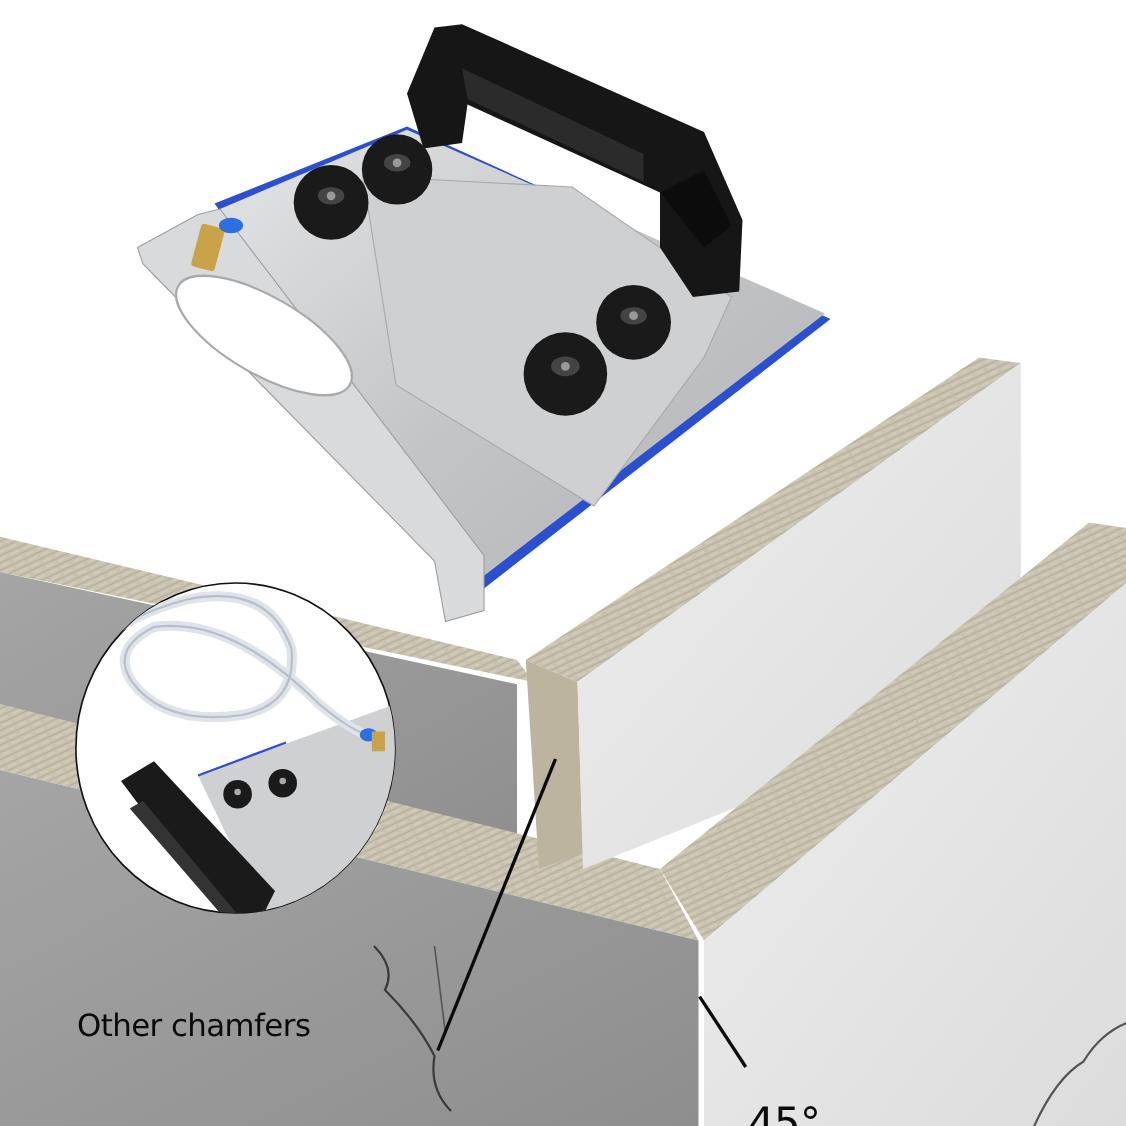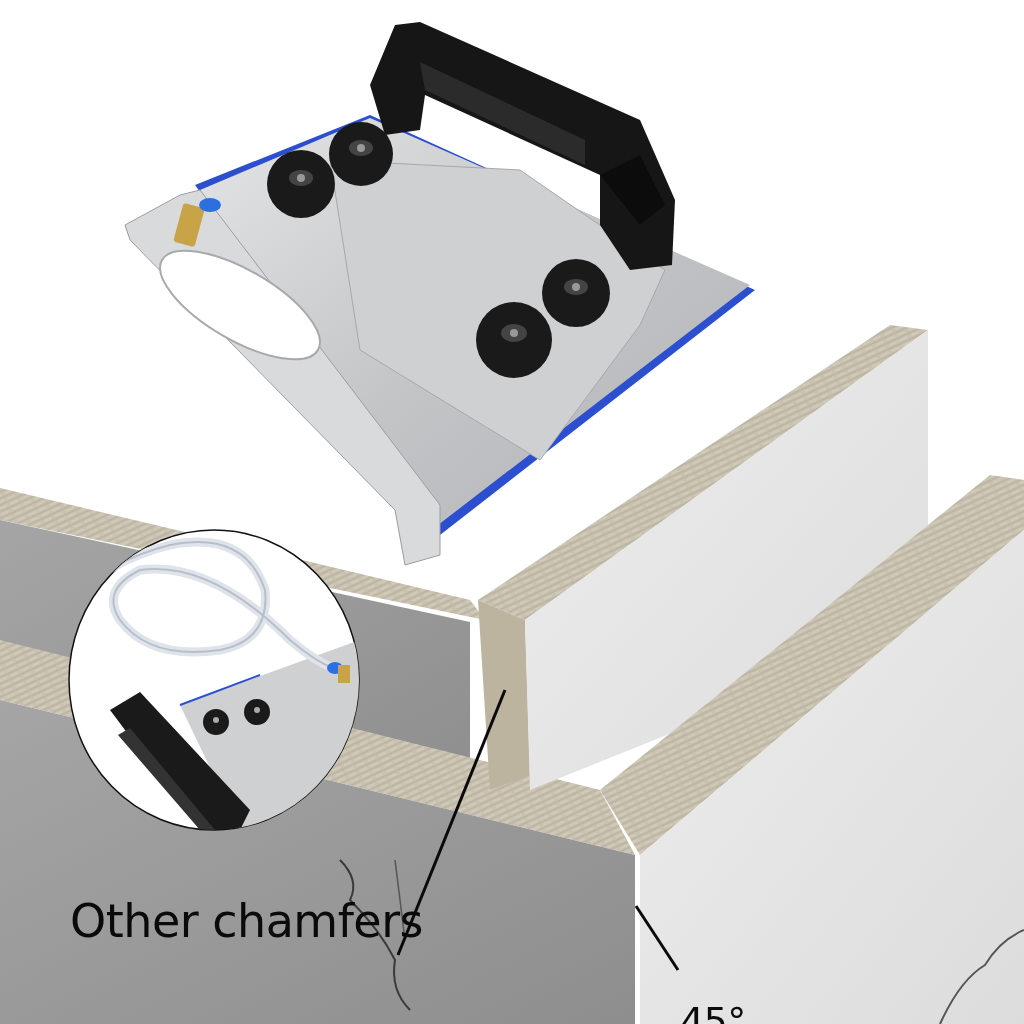--- a/index.html
+++ b/index.html
@@ -1,19 +1,19 @@
 <!DOCTYPE html>
 <html><head>
 <meta charset="utf-8">
 <style>
   html, body { margin: 0; padding: 0; }
   body { width: 1024px; height: 1024px; position: relative; overflow: hidden; background: #ffffff; font-family: "DejaVu Sans", sans-serif; }
   #scene { position: absolute; left: 0; top: 0; width: 1024px; height: 1024px; }
   .label { position: absolute; color: #0a0a0a; font-family: "DejaVu Sans", sans-serif; letter-spacing: -0.5px; }
-  #label-other { left: 70px; top: 894px; font-size: 46px; }
+  #label-other { left: 70px; top: 916px; font-size: 28px; }
   #label-45 { left: 680px; top: 965px; font-size: 38px; margin-top: 34px; }
 </style>
 </head>
 <body>
 
 <svg id="scene" viewBox="0 0 1024 1024" xmlns="http://www.w3.org/2000/svg">
   <defs>
     <pattern id="edgeTex" width="12" height="6" patternUnits="userSpaceOnUse" patternTransform="rotate(-25)">
       <rect width="12" height="6" fill="#c9c2b0"></rect>
       <line x1="0" y1="2" x2="12" y2="2" stroke="#b3ab98" stroke-width="1"></line>

